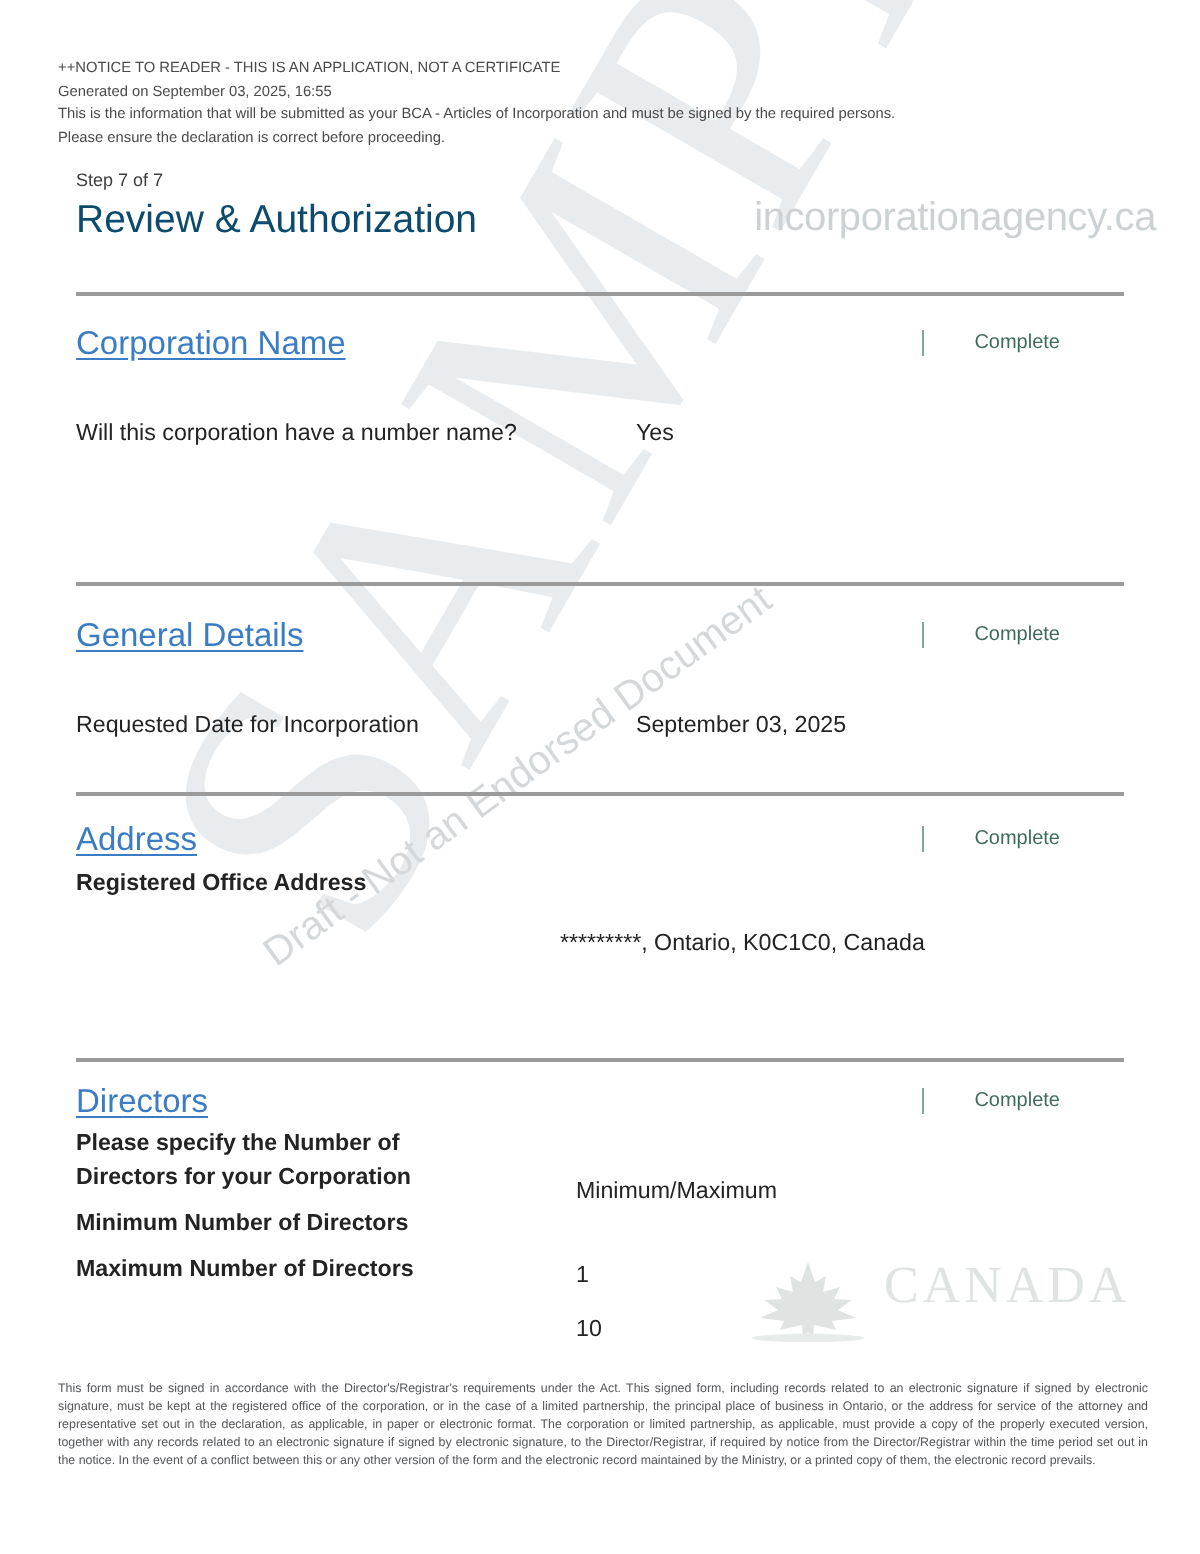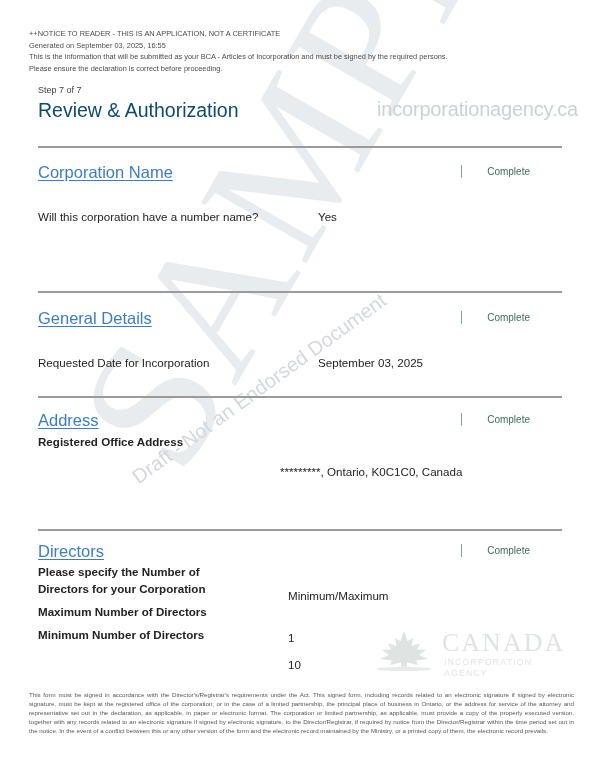--- a/index.html
+++ b/index.html
@@ -281,33 +281,32 @@
     <div class="rule" style="top:529px"></div>
 
     <div class="section" style="top:541px">
       <div class="sec-head">
         <span class="sec-title">Directors</span>
         <span class="sec-status-bar"></span>
         <span class="sec-status">Complete</span>
       </div>
       <div class="sub-label" style="margin-top:0px">Please specify the Number of</div>
       <div class="sub-label">Directors for your Corporation</div>
+      <div class="sub-label" style="margin-top:6px">Minimum Number of Directors</div>
       <div class="sub-label" style="margin-top:6px">Maximum Number of Directors</div>
-      <div class="sub-label" style="margin-top:6px">Minimum Number of Directors</div>
 
       <div class="free-val" style="left:250px; top:46px">Minimum/Maximum</div>
       <div class="free-val" style="left:250px; top:88px">1</div>
       <div class="free-val" style="left:250px; top:115px">10</div>
     </div>
 
     <div class="canada-logo">
       <svg class="leaf" viewBox="0 0 60 42">
         <path d="M30 2 L33.5 12 L39 9 L37.5 17 L46 14.5 L43 20.5 L52 21 L45 26 L54 30 L42 31.5 L44 36 L33 33.5 L32.5 40 L30 37 L27.5 40 L27 33.5 L16 36 L18 31.5 L6 30 L15 26 L8 21 L17 20.5 L14 14.5 L22.5 17 L21 9 L26.5 12 Z" fill="#dfe4e3"></path>
         <ellipse cx="30" cy="40" rx="28" ry="2.2" fill="#e7ebea"></ellipse>
       </svg>
       <div class="cname">CANADA</div>
-      <div class="csub">INCORPORATION AGENCY</div>
     </div>
 
     <div class="footer">This form must be signed in accordance with the Director's/Registrar's requirements under the Act. This signed form, including records related to an electronic signature if signed by electronic signature, must be kept at the registered office of the corporation, or in the case of a limited partnership, the principal place of business in Ontario, or the address for service of the attorney and representative set out in the declaration, as applicable, in paper or electronic format. The corporation or limited partnership, as applicable, must provide a copy of the properly executed version, together with any records related to an electronic signature if signed by electronic signature, to the Director/Registrar, if required by notice from the Director/Registrar within the time period set out in the notice. In the event of a conflict between this or any other version of the form and the electronic record maintained by the Ministry, or a printed copy of them, the electronic record prevails.</div>
 
   </div>
 </div>
 
 </body></html>

